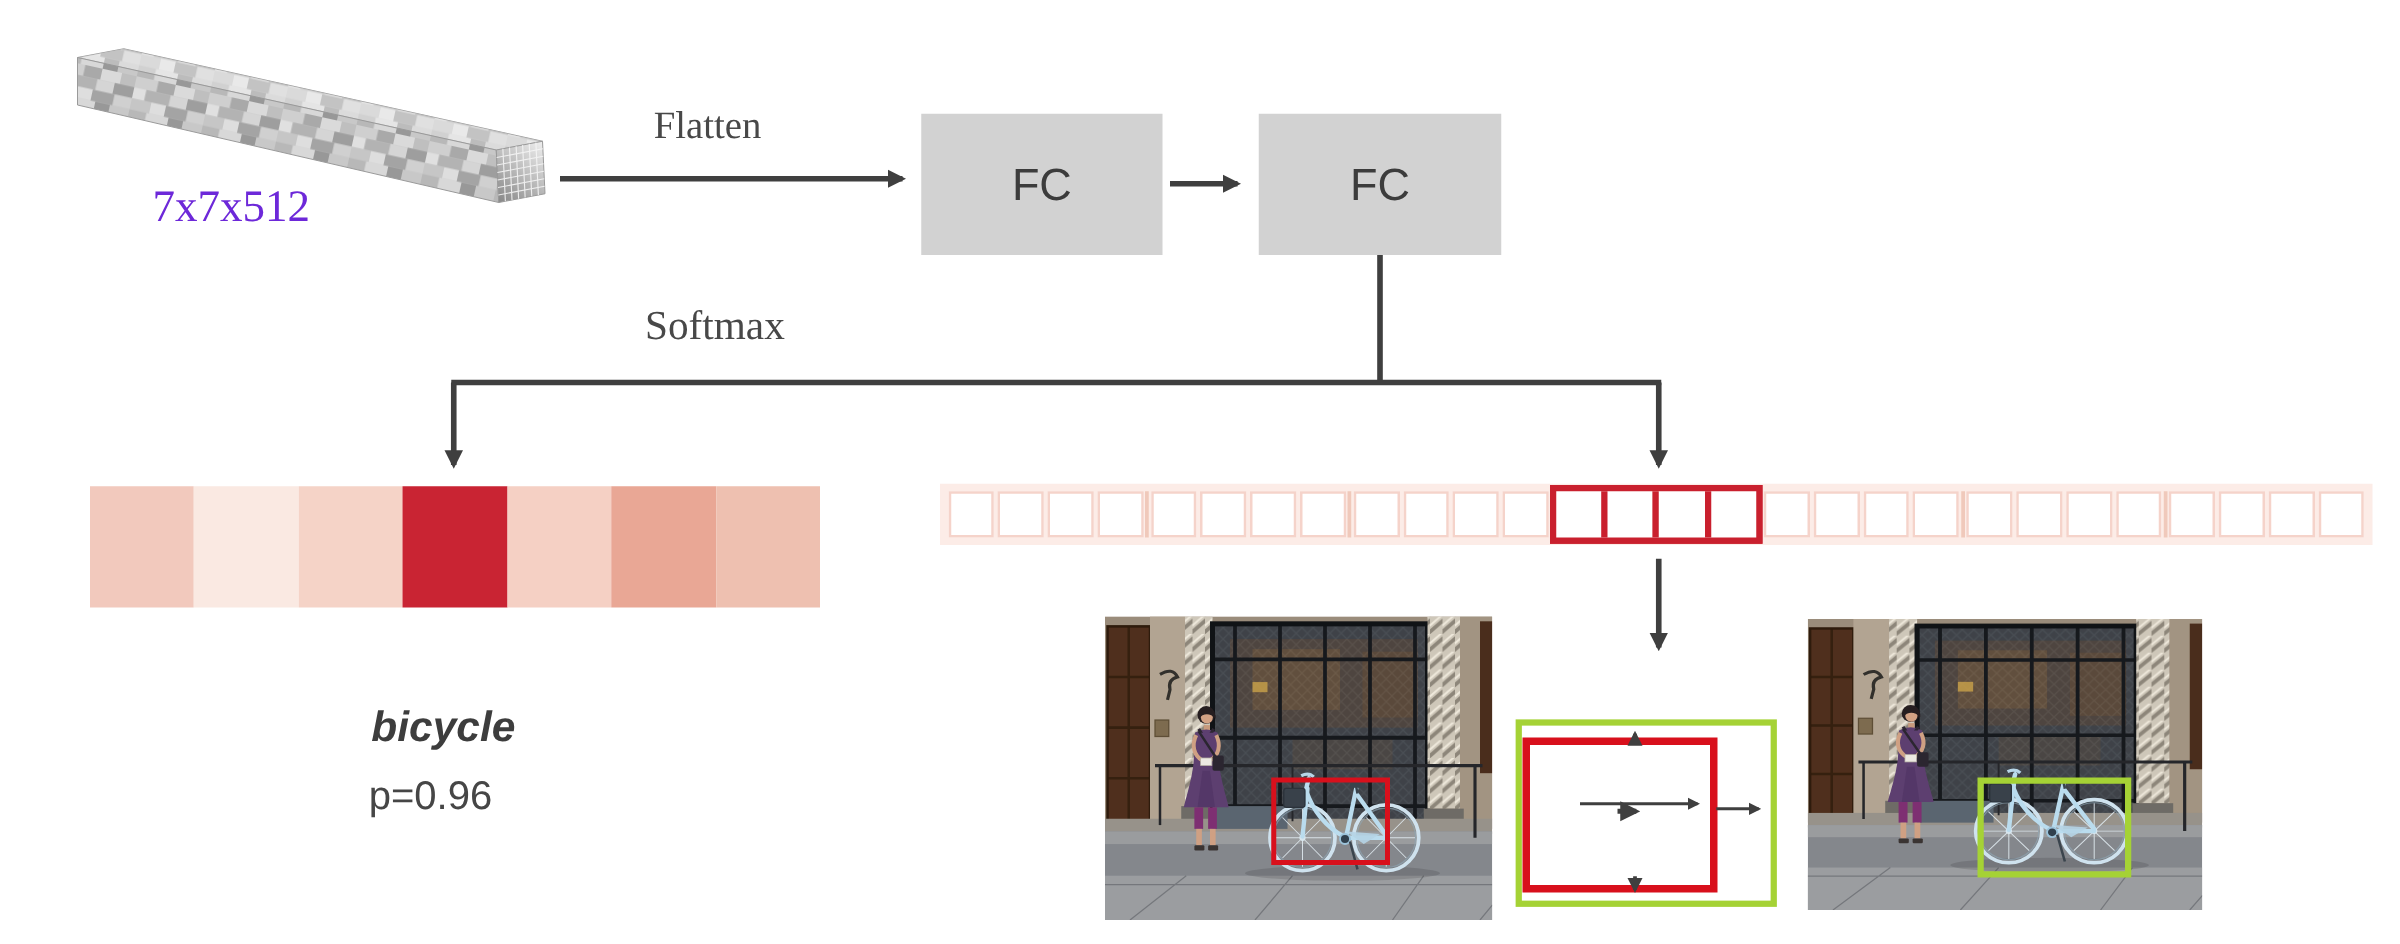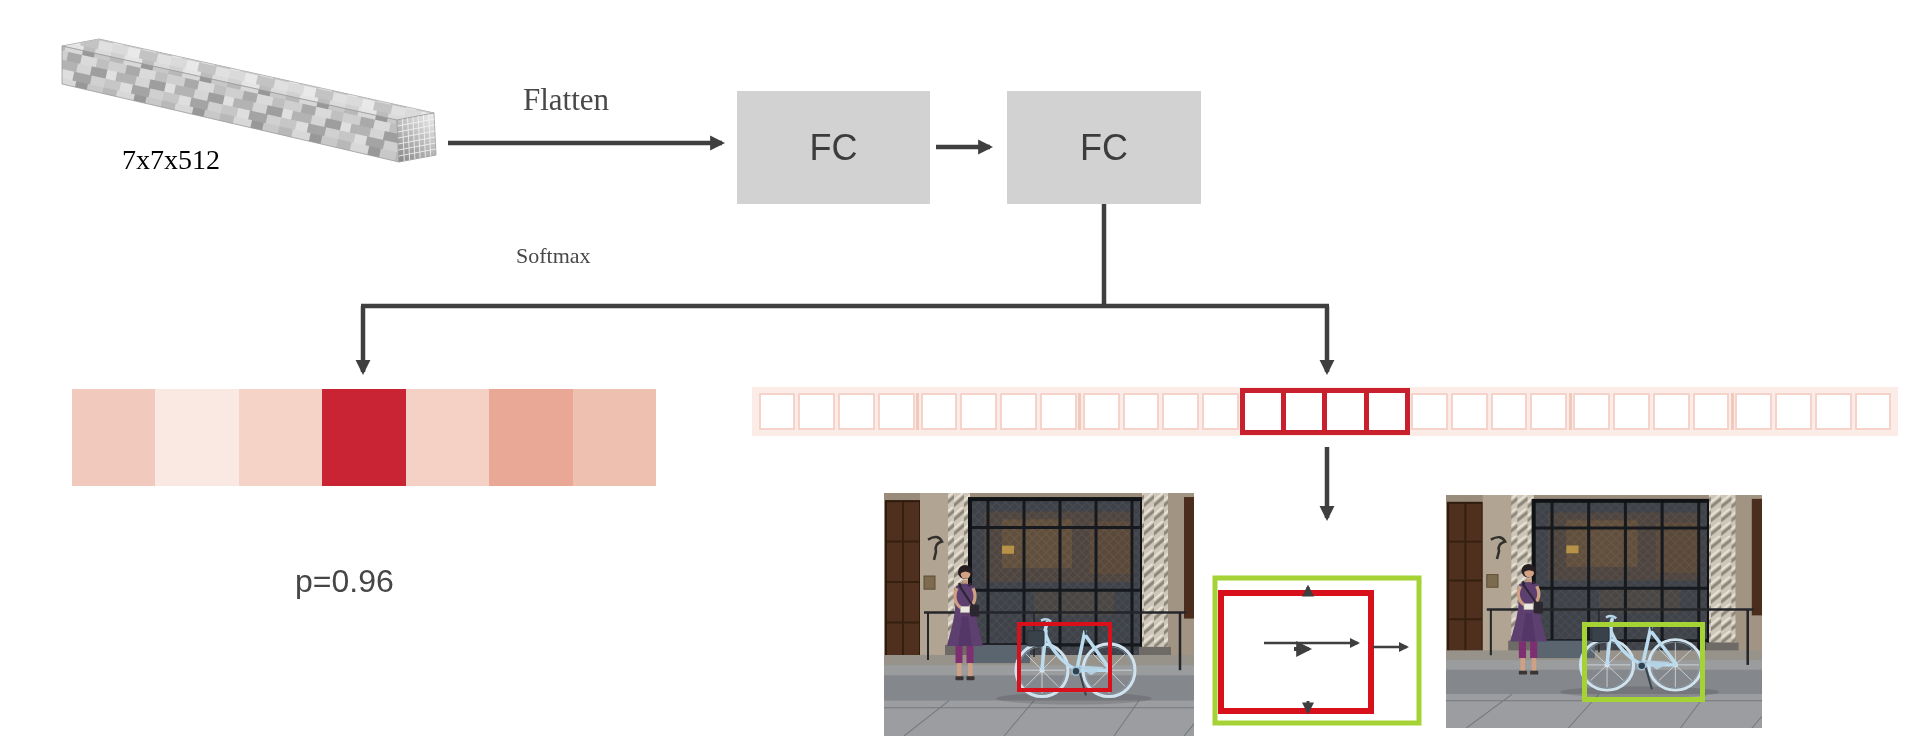--- a/index.html
+++ b/index.html
@@ -1,40 +1,40 @@
 <!DOCTYPE html>
 <html style="--fc-fill: #d2d2d2; --fc-text: #3c3c3c; --red: #d8101c; --green: #a5d235; --hl: #c9202e; --bar-bg: #fcece7; --cell-border: #f5d3ca; --group-sep: #f0c9bb;"><head>
 <meta charset="utf-8">
 <style>
   html,body{margin:0;padding:0;background:#ffffff;}
   .canvas{position:relative;width:1920px;height:755px;background:#fff;overflow:hidden;
           font-family:"Liberation Sans",sans-serif;color:#474747;}
   .abs{position:absolute;}
   .label{white-space:nowrap;color:#484848;font-family:Liberation Serif, serif;}
-  .tensor-label{left:122px;top:144px;font-size:28px;color:#000000;}
+  .tensor-label{left:122px;top:144px;font-size:36px;color:#6d28d9;}
   .flatten-label{left:523px;top:82px;font-size:31px;}
-  .softmax-label{left:516px;top:243px;font-size:22px;}
+  .softmax-label{left:516px;top:243px;font-size:33px;}
   .fc-box{background:var(--fc-fill,#d2d2d2);display:flex;align-items:center;justify-content:center;
           font-size:36px;color:var(--fc-text,#3c3c3c);}
   .fc1{left:737px;top:91px;width:193px;height:113px;}
   .fc2{left:1007px;top:91px;width:194px;height:113px;}
   .class-bar{left:72px;top:389px;width:584px;height:97px;display:flex;}
   .cs-cell{flex:1 1 0;}
   .reg-bar{left:752px;top:387px;width:1146px;height:49px;background:var(--bar-bg,#fcece7);
            display:flex;align-items:stretch;padding:6px 5px;box-sizing:border-box;}
   .reg-group{display:flex;flex:4 1 0;}
   .reg-group + .reg-group{border-left:3px solid var(--group-sep,#f0c9bb);}
   .reg-cell{flex:1 1 0;background:#fff;border:2px solid var(--cell-border,#f5d3ca);margin:0 1.5px;}
   .reg-group.hl{border:5px solid var(--hl,#c9202e);margin:-5px 0;background:var(--hl,#c9202e);}
   .reg-group.hl + .reg-group{border-left:none;}
   .reg-group.hl .reg-cell{border:none;margin:0;}
   .reg-group.hl .reg-cell + .reg-cell{border-left:5px solid var(--hl,#c9202e);}
   .pred{left:255px;top:563px;width:220px;}
   .pred .cls{font-size:34px;font-weight:bold;font-style:italic;color:#3d3d3d;margin-left:42px;}
-  .pred .prob{font-size:32px;color:#464646;margin-left:40px;}
+  .pred .prob{font-size:32px;color:#464646;margin-top:16px;margin-left:40px;}
   .photo{overflow:hidden;}
   .photo svg{display:block;width:100%;height:100%;}
   .photo1{left:884px;top:493px;width:310px;height:243px;}
   .photo2{left:1446px;top:495px;width:316px;height:233px;}
   .bbox{position:absolute;box-sizing:border-box;}
   .bbox.red{border:4px solid var(--red,#d8101c);}
   .bbox.green{border:5px solid var(--green,#a5d235);}
   .photo1 .bbox.red{left:133px;top:129px;width:95px;height:70px;}
   .photo2 .bbox.green{left:136px;top:127px;width:123px;height:80px;}
   svg.overlay{left:0;top:0;pointer-events:none;}
@@ -258,20 +258,21 @@
       </div>
       <div class="reg-group">
         <div class="reg-cell" style="background: rgb(255, 255, 255);"></div>
         <div class="reg-cell" style="background: rgb(255, 255, 255);"></div>
         <div class="reg-cell" style="background: rgb(255, 255, 255);"></div>
         <div class="reg-cell" style="background: rgb(255, 255, 255);"></div>
       </div>
     </div>
 
   <div class="abs pred">
+    <div class="cls">bicycle</div>
     <div class="prob">p=0.96</div>
   </div>
 
   <div class="abs photo photo1">
     <svg viewBox="0 0 310 240" preserveAspectRatio="none">
         <use href="#scene"></use>
       </svg>
     <div class="bbox red"></div>
   </div>
 

